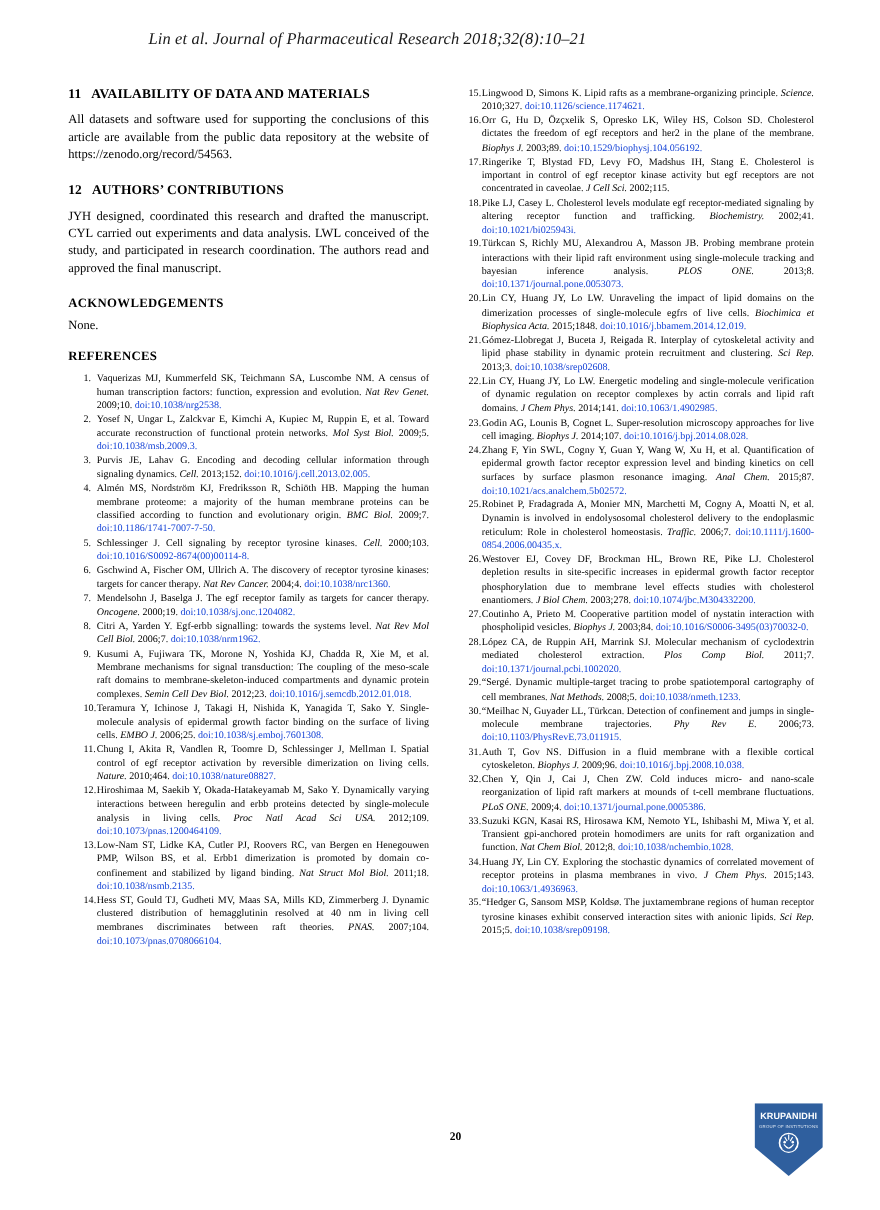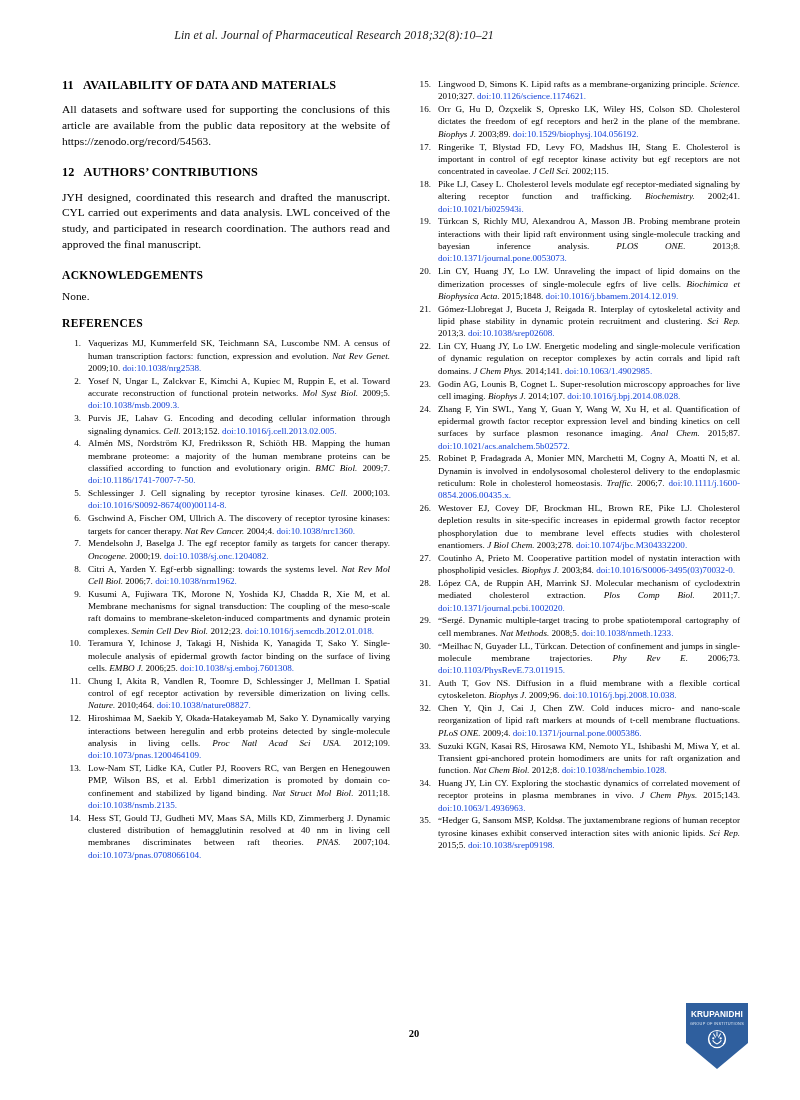--- a/index.html
+++ b/index.html
@@ -22,21 +22,21 @@
     height: 1100px;
     background: #fff;
   }
   .running-head {
     position: absolute;
     top: 28px;
     left: 0;
     width: 668px;
     text-align: center;
     font-style: italic;
-    font-size: 12px;
+    font-size: 15px;
     letter-spacing: 0.1px;
     color: #1a1a1a;
   }
   .columns {
     position: absolute;
     top: 78px;
     left: 62px;
     width: 678px;
     height: 940px;
     display: flex;
@@ -82,24 +82,23 @@
     padding-left: 26px;
     font-size: 9.15px;
     line-height: 1.345;
     text-align: justify;
     text-justify: inter-word;
     margin-bottom: 0.5px;
     hyphens: auto;
   }
   ol.refs li .marker {
     position: absolute;
-    left: 0;
+    left: 14px;
     top: 0;
     width: 19px;
-    text-align: right;
     font-size: 9.15px;
   }
   .it { font-style: italic; }
   .doi { color: #1442d6; }
 
   .page-number {
     position: absolute;
     left: 0;
     top: 1028px;
     width: 800px;
@@ -167,21 +166,21 @@
       <ol class="refs" id="refs-right">
           <li><span class="marker">15.</span><span>Lingwood D, Simons K.</span> <span>Lipid rafts as a membrane-organizing principle.</span> <span class="it">Science.</span> <span>2010;327.</span> <span class="doi">doi:10.1126/science.1174621.</span></li>
           <li><span class="marker">16.</span><span>Orr G, Hu D, Özçxelik S, Opresko LK, Wiley HS, Colson SD.</span> <span>Cholesterol dictates the freedom of egf receptors and her2 in the plane of the membrane.</span> <span class="it">Biophys J.</span> <span>2003;89.</span> <span class="doi">doi:10.1529/biophysj.104.056192.</span></li>
           <li><span class="marker">17.</span><span>Ringerike T, Blystad FD, Levy FO, Madshus IH, Stang E.</span> <span>Cholesterol is important in control of egf receptor kinase activity but egf receptors are not concentrated in caveolae.</span> <span class="it">J Cell Sci.</span> <span>2002;115.</span> </li>
           <li><span class="marker">18.</span><span>Pike LJ, Casey L.</span> <span>Cholesterol levels modulate egf receptor-mediated signaling by altering receptor function and trafficking.</span> <span class="it">Biochemistry.</span> <span>2002;41.</span> <span class="doi">doi:10.1021/bi025943i.</span></li>
           <li><span class="marker">19.</span><span>Türkcan S, Richly MU, Alexandrou A, Masson JB.</span> <span>Probing membrane protein interactions with their lipid raft environment using single-molecule tracking and bayesian inference analysis.</span> <span class="it">PLOS ONE.</span> <span>2013;8.</span> <span class="doi">doi:10.1371/journal.pone.0053073.</span></li>
           <li><span class="marker">20.</span><span>Lin CY, Huang JY, Lo LW.</span> <span>Unraveling the impact of lipid domains on the dimerization processes of single-molecule egfrs of live cells.</span> <span class="it">Biochimica et Biophysica Acta.</span> <span>2015;1848.</span> <span class="doi">doi:10.1016/j.bbamem.2014.12.019.</span></li>
           <li><span class="marker">21.</span><span>Gómez-Llobregat J, Buceta J, Reigada R.</span> <span>Interplay of cytoskeletal activity and lipid phase stability in dynamic protein recruitment and clustering.</span> <span class="it">Sci Rep.</span> <span>2013;3.</span> <span class="doi">doi:10.1038/srep02608.</span></li>
           <li><span class="marker">22.</span><span>Lin CY, Huang JY, Lo LW.</span> <span>Energetic modeling and single-molecule verification of dynamic regulation on receptor complexes by actin corrals and lipid raft domains.</span> <span class="it">J Chem Phys.</span> <span>2014;141.</span> <span class="doi">doi:10.1063/1.4902985.</span></li>
           <li><span class="marker">23.</span><span>Godin AG, Lounis B, Cognet L.</span> <span>Super-resolution microscopy approaches for live cell imaging.</span> <span class="it">Biophys J.</span> <span>2014;107.</span> <span class="doi">doi:10.1016/j.bpj.2014.08.028.</span></li>
-          <li><span class="marker">24.</span><span>Zhang F, Yin SWL, Yang Y, Guan Y, Wang W, Xu H, et al.</span> <span>Quantification of epidermal growth factor receptor expression level and binding kinetics on cell surfaces by surface plasmon resonance imaging.</span> <span class="it">Anal Chem.</span> <span>2015;87.</span> <span class="doi">doi:10.1021/acs.analchem.5b02572.</span></li>
+          <li><span class="marker">24.</span><span>Zhang F, Yin SWL, Cogny Y, Guan Y, Wang W, Xu H, et al.</span> <span>Quantification of epidermal growth factor receptor expression level and binding kinetics on cell surfaces by surface plasmon resonance imaging.</span> <span class="it">Anal Chem.</span> <span>2015;87.</span> <span class="doi">doi:10.1021/acs.analchem.5b02572.</span></li>
           <li><span class="marker">25.</span><span>Robinet P, Fradagrada A, Monier MN, Marchetti M, Cogny A, Moatti N, et al.</span> <span>Dynamin is involved in endolysosomal cholesterol delivery to the endoplasmic reticulum: Role in cholesterol homeostasis.</span> <span class="it">Traffic.</span> <span>2006;7.</span> <span class="doi">doi:10.1111/j.1600-0854.2006.00435.x.</span></li>
           <li><span class="marker">26.</span><span>Westover EJ, Covey DF, Brockman HL, Brown RE, Pike LJ.</span> <span>Cholesterol depletion results in site-specific increases in epidermal growth factor receptor phosphorylation due to membrane level effects studies with cholesterol enantiomers.</span> <span class="it">J Biol Chem.</span> <span>2003;278.</span> <span class="doi">doi:10.1074/jbc.M304332200.</span></li>
           <li><span class="marker">27.</span><span>Coutinho A, Prieto M.</span> <span>Cooperative partition model of nystatin interaction with phospholipid vesicles.</span> <span class="it">Biophys J.</span> <span>2003;84.</span> <span class="doi">doi:10.1016/S0006-3495(03)70032-0.</span></li>
           <li><span class="marker">28.</span><span>López CA, de Ruppin AH, Marrink SJ.</span> <span>Molecular mechanism of cyclodextrin mediated cholesterol extraction.</span> <span class="it">Plos Comp Biol.</span> <span>2011;7.</span> <span class="doi">doi:10.1371/journal.pcbi.1002020.</span></li>
           <li><span class="marker">29.</span><span>“Sergé.</span> <span>Dynamic multiple-target tracing to probe spatiotemporal cartography of cell membranes.</span> <span class="it">Nat Methods.</span> <span>2008;5.</span> <span class="doi">doi:10.1038/nmeth.1233.</span></li>
           <li><span class="marker">30.</span><span>“Meilhac N, Guyader LL, Türkcan.</span> <span>Detection of confinement and jumps in single-molecule membrane trajectories.</span> <span class="it">Phy Rev E.</span> <span>2006;73.</span> <span class="doi">doi:10.1103/PhysRevE.73.011915.</span></li>
           <li><span class="marker">31.</span><span>Auth T, Gov NS.</span> <span>Diffusion in a fluid membrane with a flexible cortical cytoskeleton.</span> <span class="it">Biophys J.</span> <span>2009;96.</span> <span class="doi">doi:10.1016/j.bpj.2008.10.038.</span></li>
           <li><span class="marker">32.</span><span>Chen Y, Qin J, Cai J, Chen ZW.</span> <span>Cold induces micro- and nano-scale reorganization of lipid raft markers at mounds of t-cell membrane fluctuations.</span> <span class="it">PLoS ONE.</span> <span>2009;4.</span> <span class="doi">doi:10.1371/journal.pone.0005386.</span></li>
           <li><span class="marker">33.</span><span>Suzuki KGN, Kasai RS, Hirosawa KM, Nemoto YL, Ishibashi M, Miwa Y, et al.</span> <span>Transient gpi-anchored protein homodimers are units for raft organization and function.</span> <span class="it">Nat Chem Biol.</span> <span>2012;8.</span> <span class="doi">doi:10.1038/nchembio.1028.</span></li>
           <li><span class="marker">34.</span><span>Huang JY, Lin CY.</span> <span>Exploring the stochastic dynamics of correlated movement of receptor proteins in plasma membranes in vivo.</span> <span class="it">J Chem Phys.</span> <span>2015;143.</span> <span class="doi">doi:10.1063/1.4936963.</span></li>

